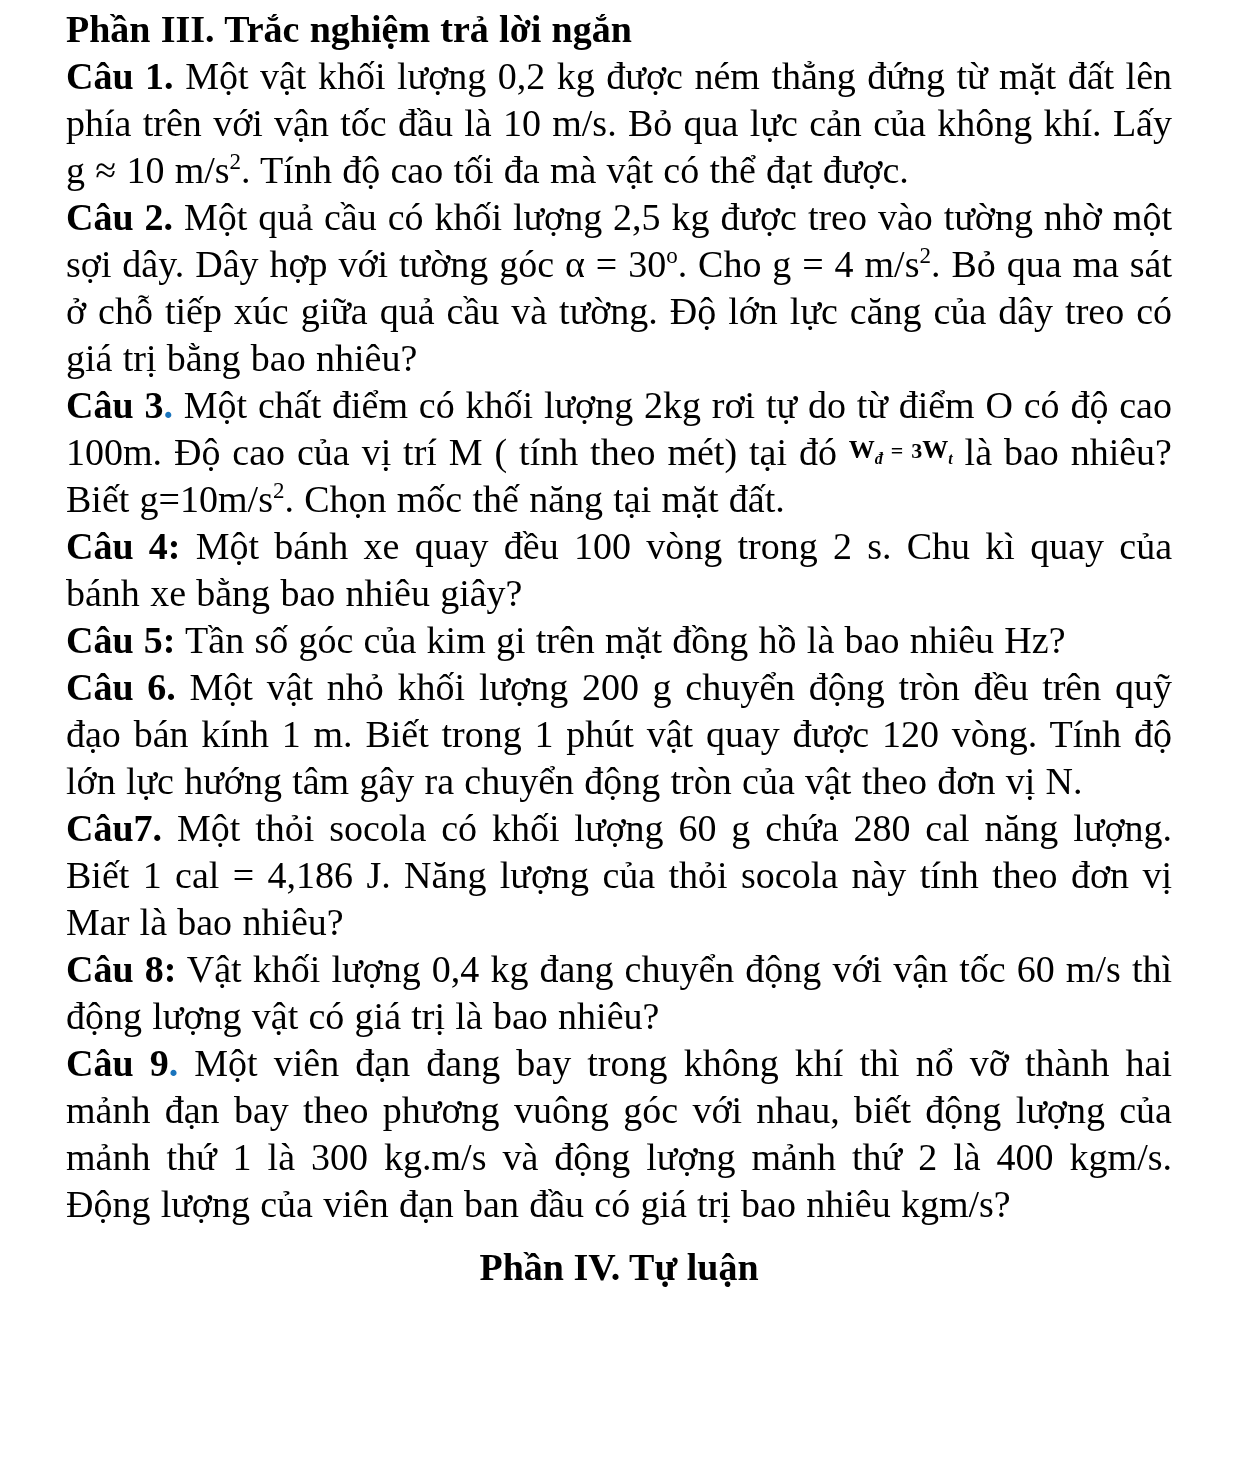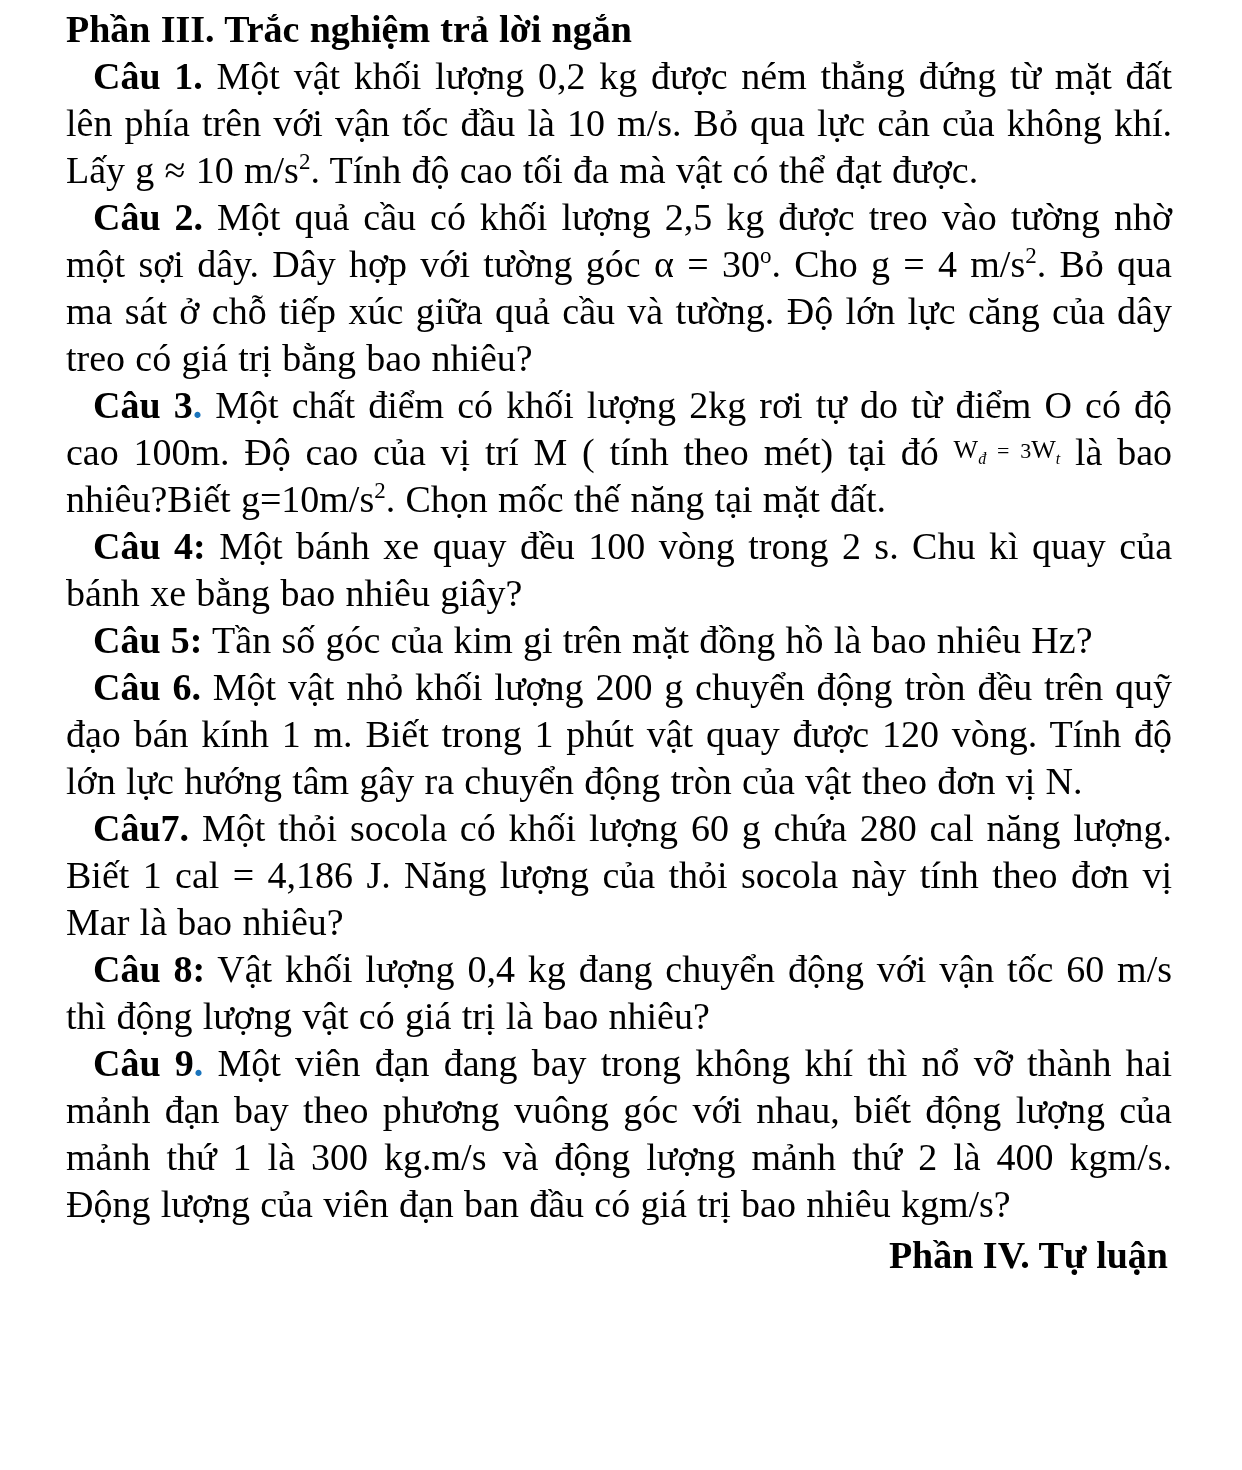--- a/index.html
+++ b/index.html
@@ -24,57 +24,57 @@
     line-height: 47px;
     text-align: justify;
     word-spacing: 0.02em;
   }
   p.heading {
     font-weight: bold;
     text-align: left;
   }
   .qlabel {
     font-weight: bold;
-    margin-left: 27px;
   }
   .qdot {
     font-weight: bold;
   }
   sup.sp {
     font-size: 23px;
     line-height: 0;
     vertical-align: baseline;
     position: relative;
     top: -14px;
   }
   
   .formula {
     font-size: 26px;
     line-height: 0;
     position: relative;
     top: -7px;
     white-space: nowrap;
+    font-weight: bold;
   }
   .formula sub {
     font-size: 16px;
     line-height: 0;
     vertical-align: baseline;
     position: relative;
     top: 6px;
     font-style: italic;
   }
   .formula .eq {
     font-size: 22px;
   }
   p.footer-cut {
-    margin: 4px;
+    margin: 16px;
     font-size: 38px;
     line-height: 47px;
     font-weight: bold;
-    text-align: right;
+    text-align: center;
   }
 </style>
 </head>
 <body>
 
 <div class="doc">
 
   <p class="para heading">Phần III. Trắc nghiệm trả lời ngắn</p>
 
   <p class="para"><span class="qlabel">Câu 1.</span><span> Một vật khối lượng 0,2 kg được ném thẳng đứng từ mặt đất lên phía trên với vận tốc đầu là 10 m/s. Bỏ qua lực cản của không khí. Lấy g ≈ 10 m/s</span><sup class="sp">2</sup><span>. Tính độ cao tối đa mà vật có thể đạt được.</span></p>

